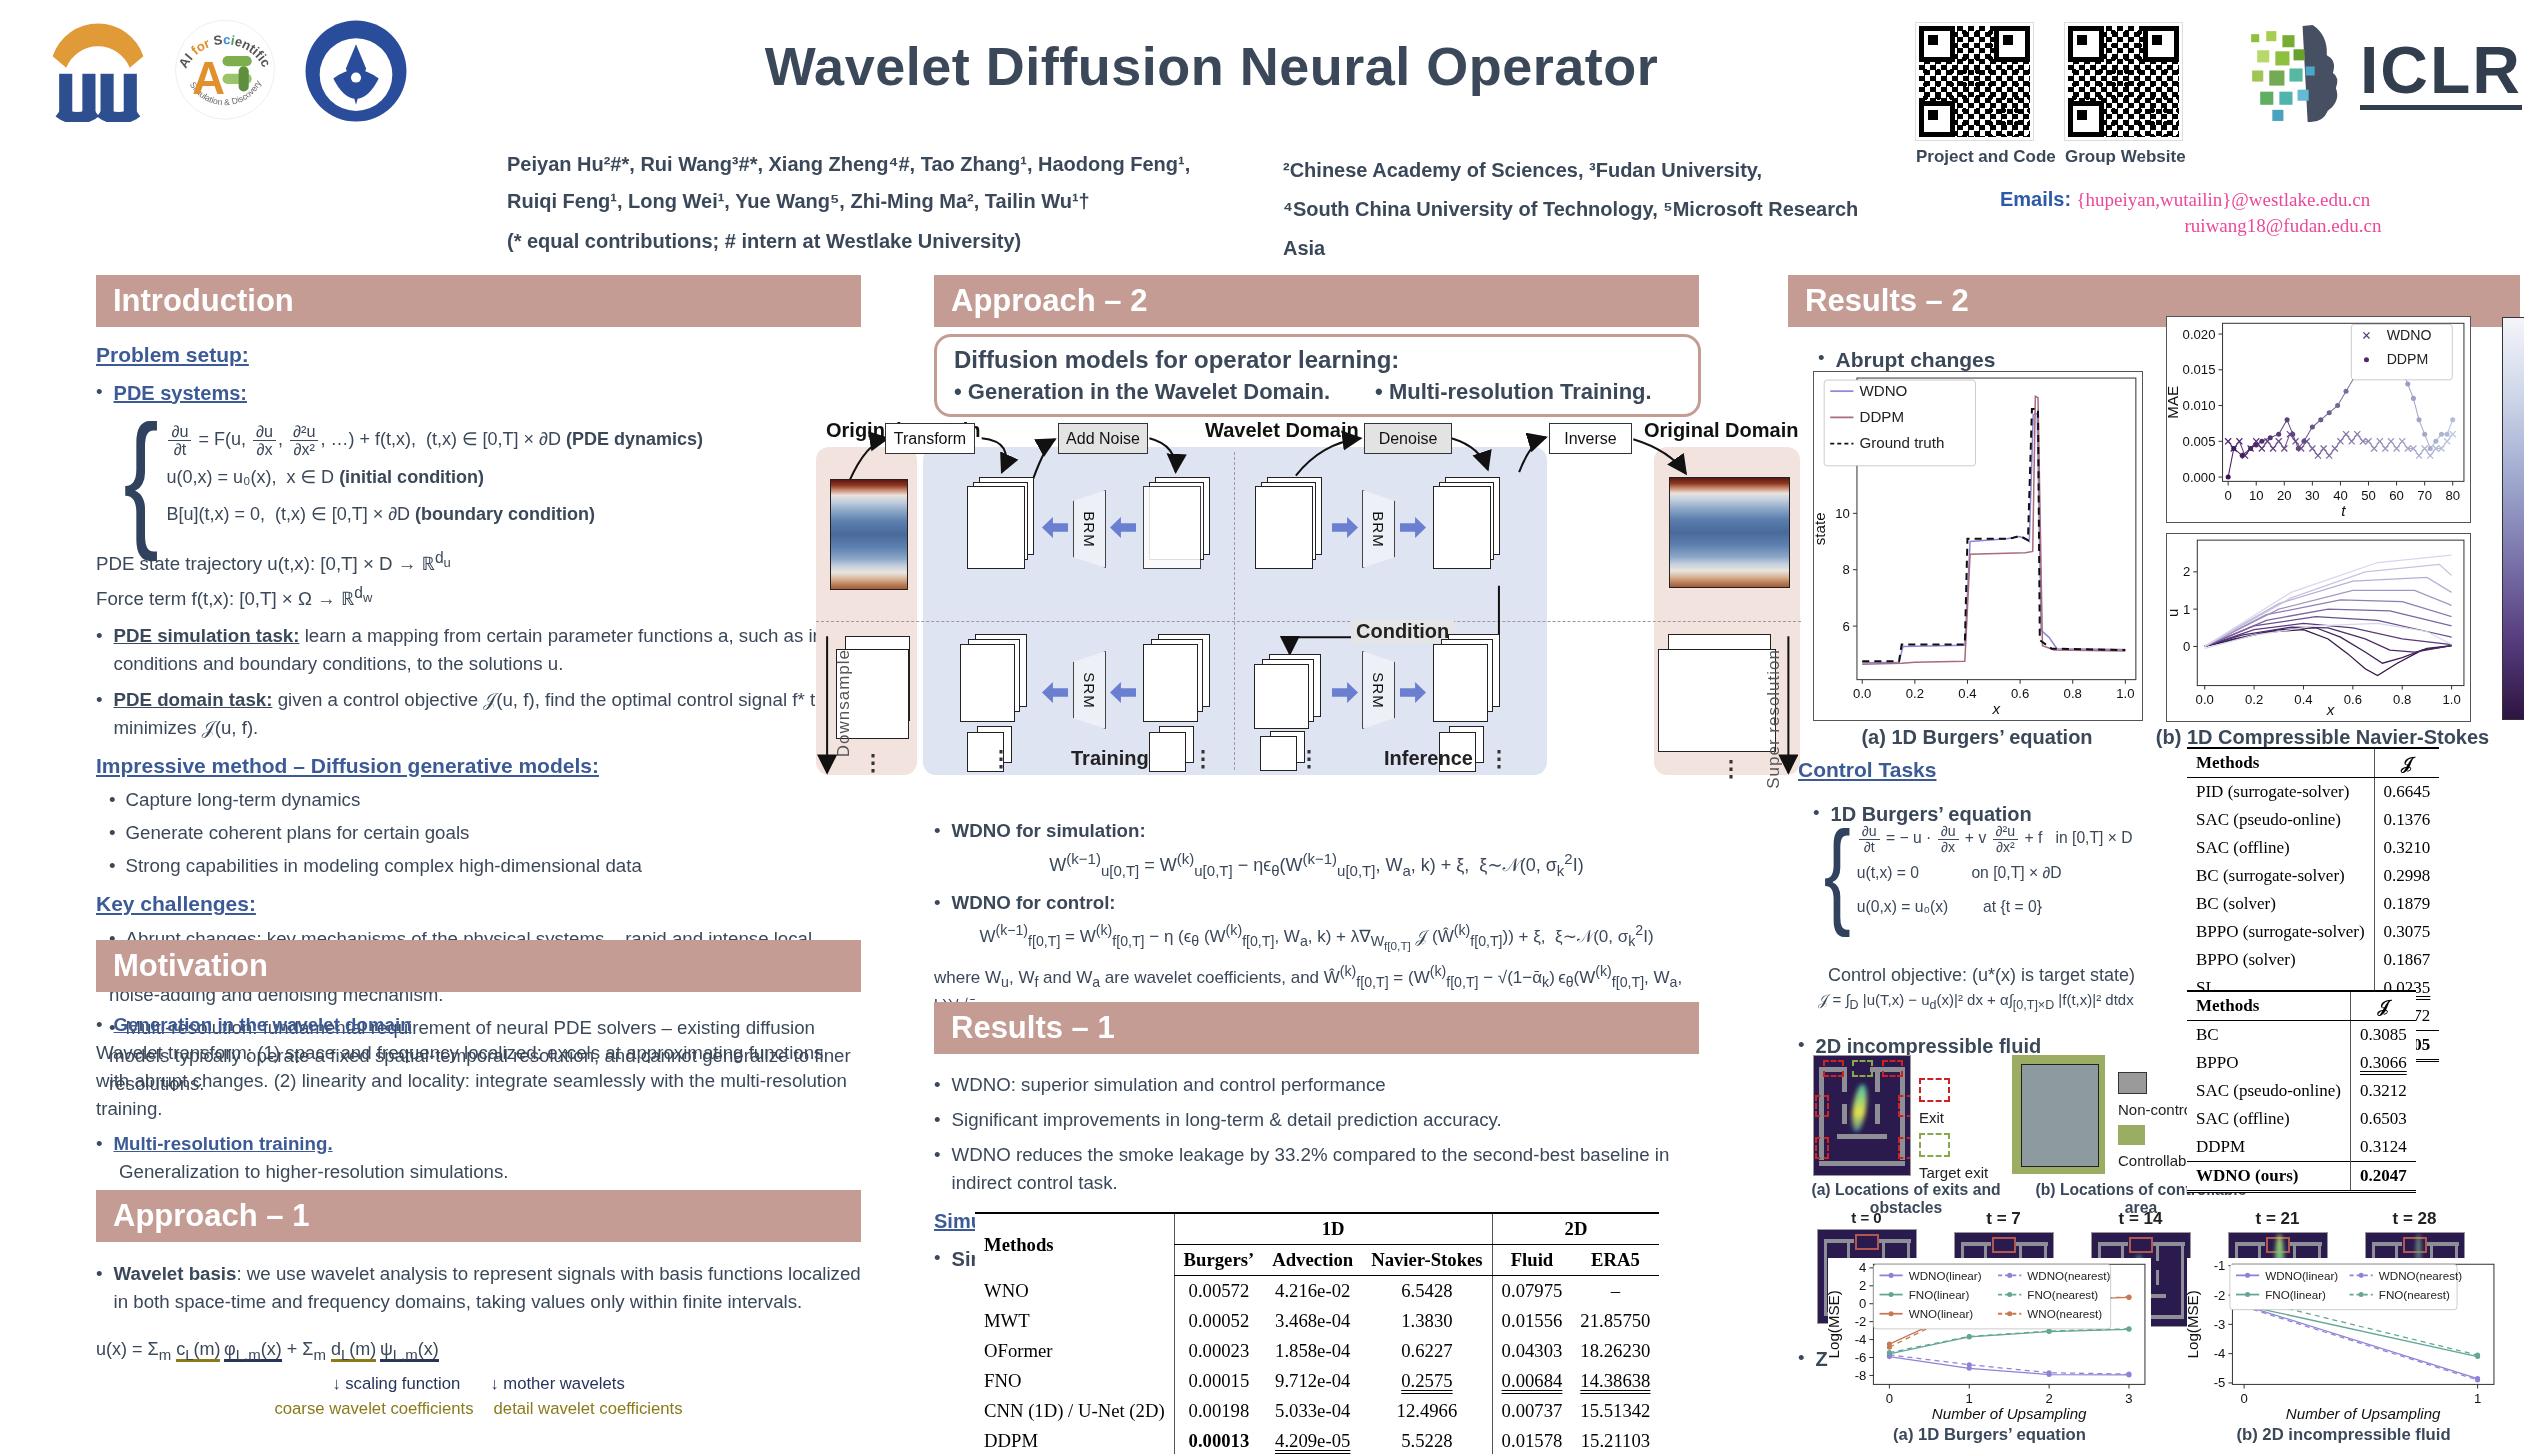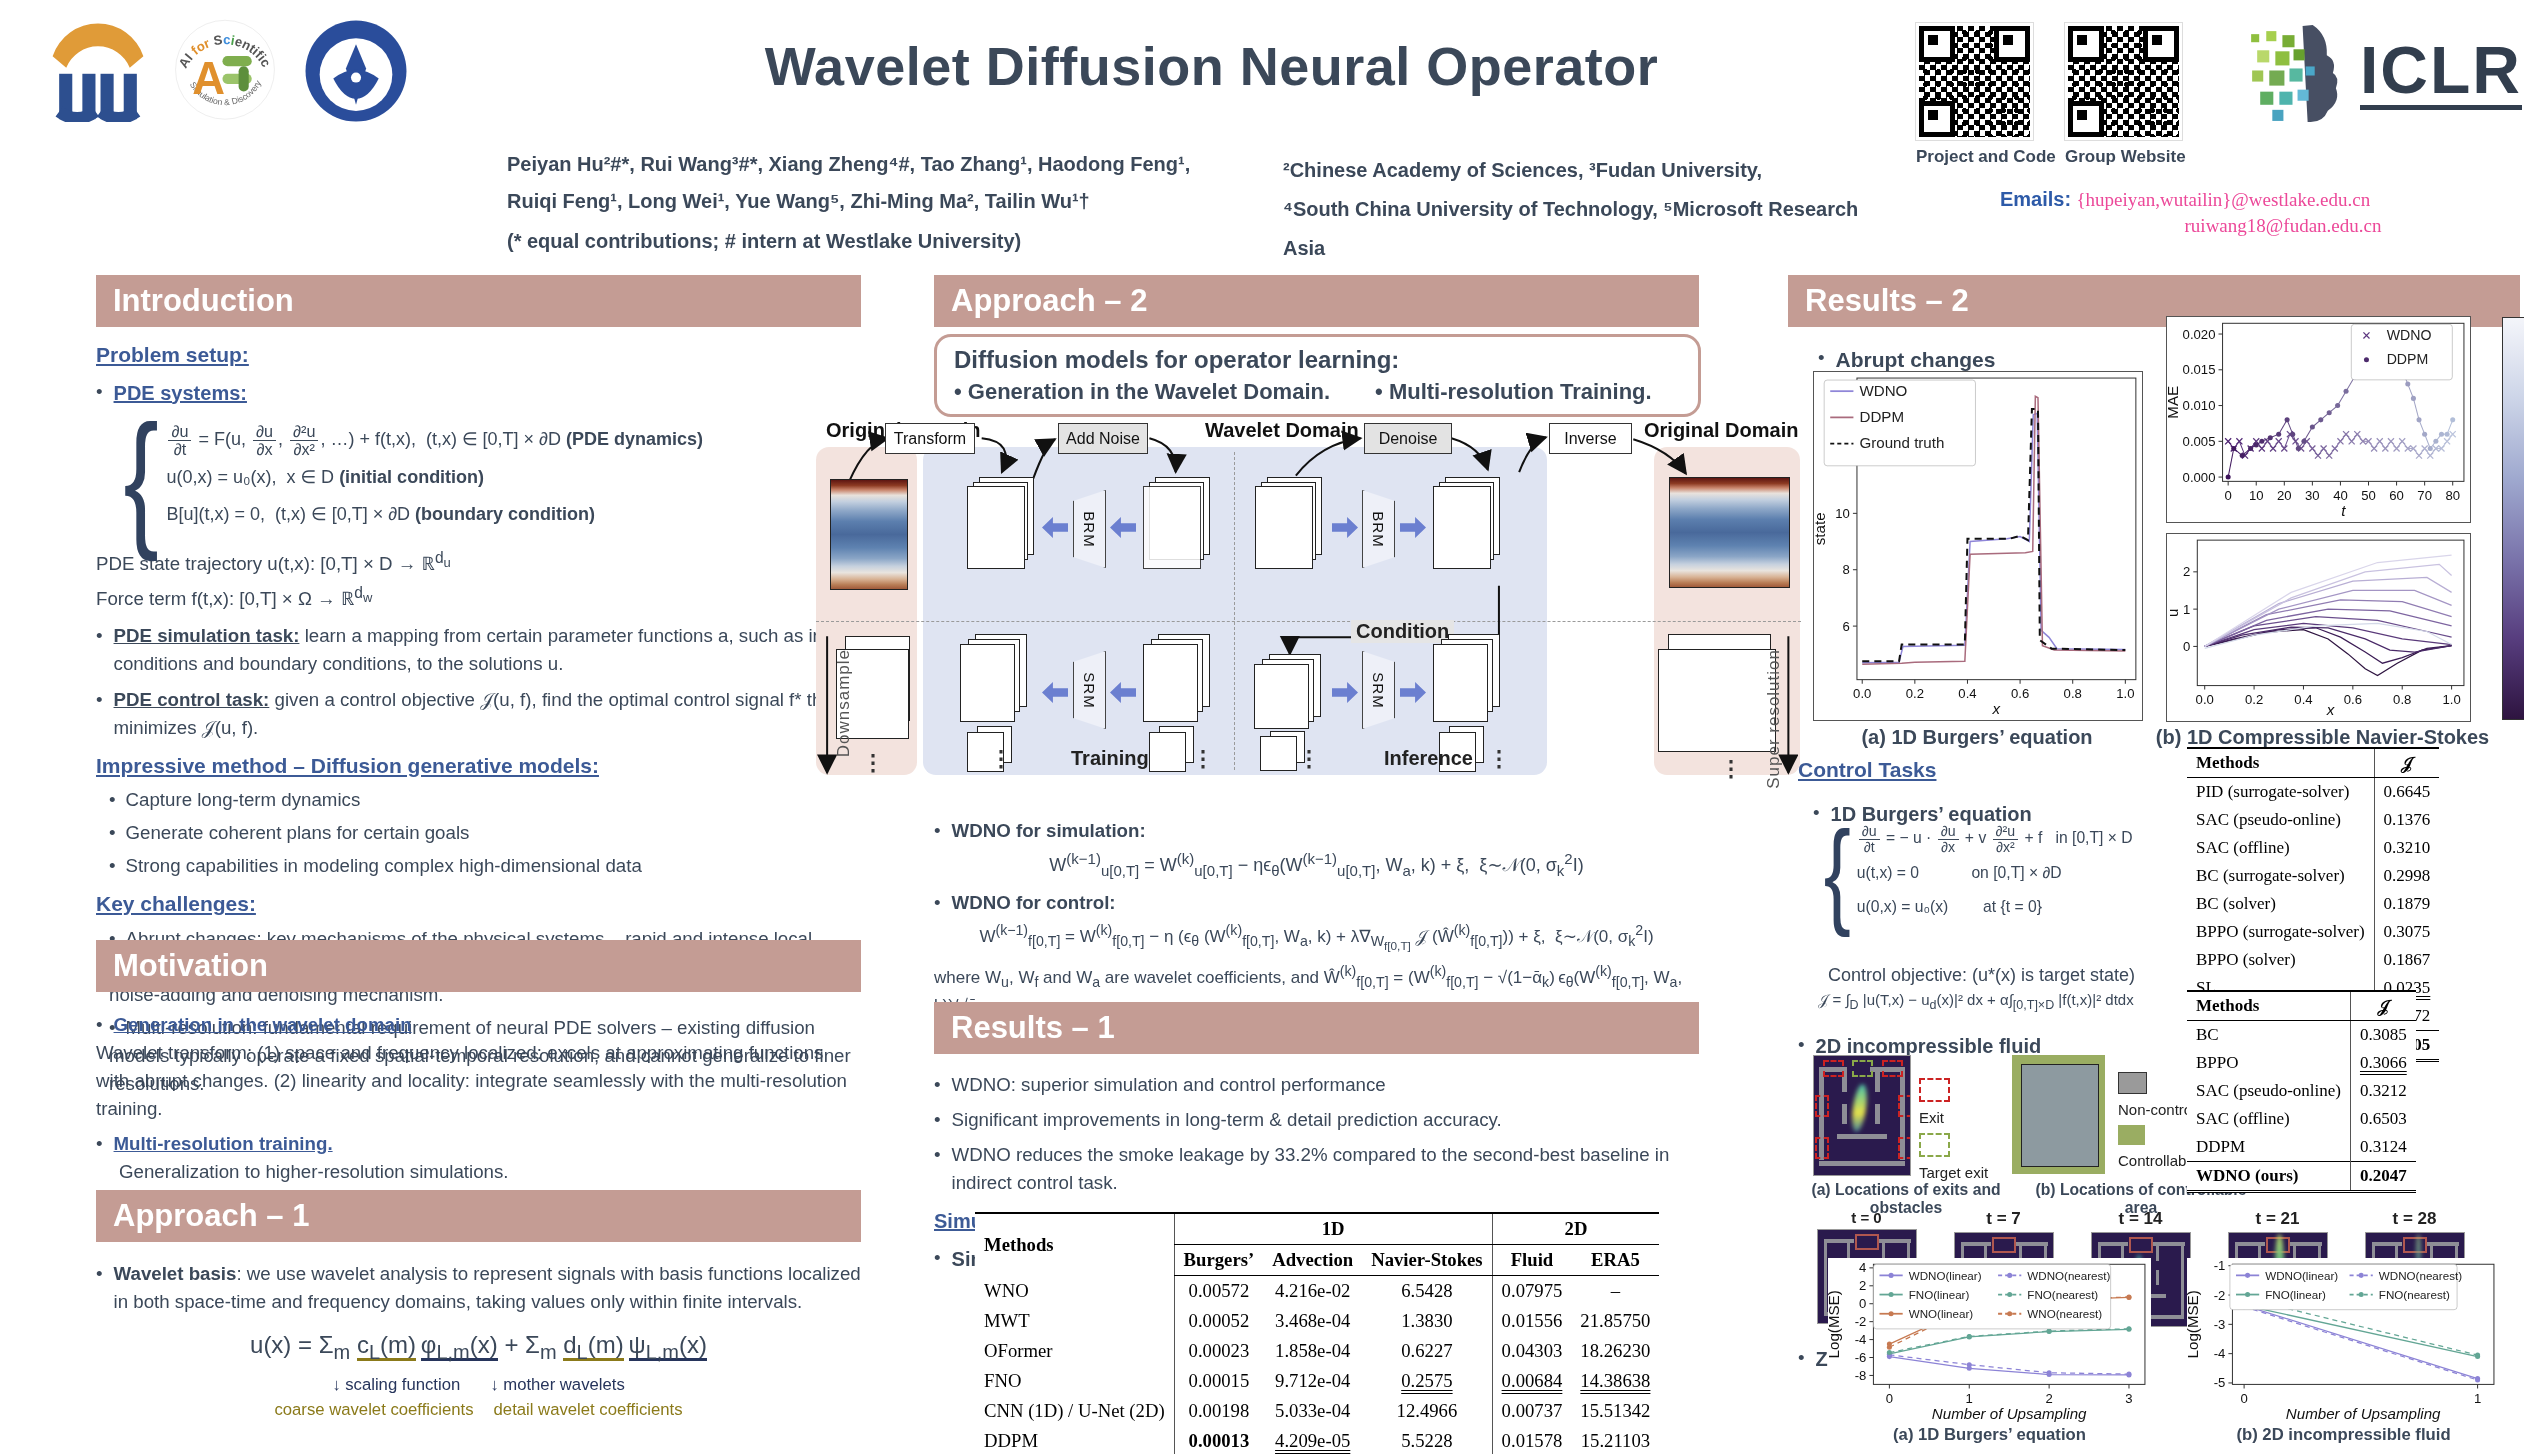--- a/index.html
+++ b/index.html
@@ -236,21 +236,21 @@
   <div style="line-height:1.7;">
     <div class="eq">PDE state trajectory u(t,x): [0,T] × D → ℝ<sup>d<sub>u</sub></sup></div>
     <div class="eq">Force term f(t,x): [0,T] × Ω → ℝ<sup>d<sub>w</sub></sup></div>
   </div>
   <div class="bullet-row">
       <span class="b">•</span>
       <span><span class="darkhead ul">PDE simulation task:</span> <span>learn a mapping from certain parameter functions a, such as initial conditions and boundary conditions, to the solutions u.</span></span>
     </div>
   <div class="bullet-row">
       <span class="b">•</span>
-      <span><span class="darkhead ul">PDE control task:</span> <span>given a control objective 𝒥(u, f), find the optimal control signal f* that minimizes 𝒥(u, f).</span></span>
+      <span><span class="darkhead ul">PDE domain task:</span> <span>given a control objective 𝒥(u, f), find the optimal control signal f* that minimizes 𝒥(u, f).</span></span>
     </div>
   <div class="bluehead" style="font-size:21px;margin-top:8px;">Impressive method – Diffusion generative models:</div>
   <ul class="dotlist">
     <li>Capture long-term dynamics</li>
     <li>Generate coherent plans for certain goals</li>
     <li>Strong capabilities in modeling complex high-dimensional data</li>
   </ul>
   <div class="bluehead" style="font-size:21px;margin-top:8px;">Key challenges:</div>
   <ul class="dotlist">
     <li>Abrupt changes: key mechanisms of the physical systems – rapid and intense local variations, and even discontinuities. Hard to be modeled by diffusion models due to the noise-adding and denoising mechanism.</li>
@@ -271,21 +271,21 @@
     </div>
   <div style="margin-left:23px;">Generalization to higher-resolution simulations.</div>
 </div>
 
 <div class="abs bar" style="left:96px;top:1190px;width:765px;">Approach – 1</div>
 <div class="abs txt" style="left:96px;top:1253px;width:765px;">
   <div class="bullet-row">
       <span class="b">•</span>
       <span><span class="darkhead">Wavelet basis</span><span>: we use wavelet analysis to represent signals with basis functions localized in both space-time and frequency domains, taking values only within finite intervals.</span></span>
     </div>
-  <div class="eq" style="text-align:center;font-size:24px;margin-top:11px;">u(x) = Σ<sub>m</sub> <u class="olv">c<sub>L</sub>(m)</u> <u class="nvy">φ<sub>L,m</sub>(x)</u> + Σ<sub>m</sub> <u class="olv">d<sub>L</sub>(m)</u> <u class="nvy">ψ<sub>L,m</sub>(x)</u></div>
+  <div class="eq" style="font-size:18px;margin-top:20px;">u(x) = Σ<sub>m</sub> <u class="olv">c<sub>L</sub>(m)</u> <u class="nvy">φ<sub>L,m</sub>(x)</u> + Σ<sub>m</sub> <u class="olv">d<sub>L</sub>(m)</u> <u class="nvy">ψ<sub>L,m</sub>(x)</u></div>
   <div style="display:flex;justify-content:center;gap:30px;font-size:16.7px;margin-top:5px;">
     <span class="nvy-t">↓ scaling function</span>
     <span class="nvy-t">↓ mother wavelets</span>
   </div>
   <div style="display:flex;justify-content:center;gap:20px;font-size:16.7px;">
     <span class="olv-t">coarse wavelet coefficients</span>
     <span class="olv-t">detail wavelet coefficients</span>
   </div>
 </div>
 

